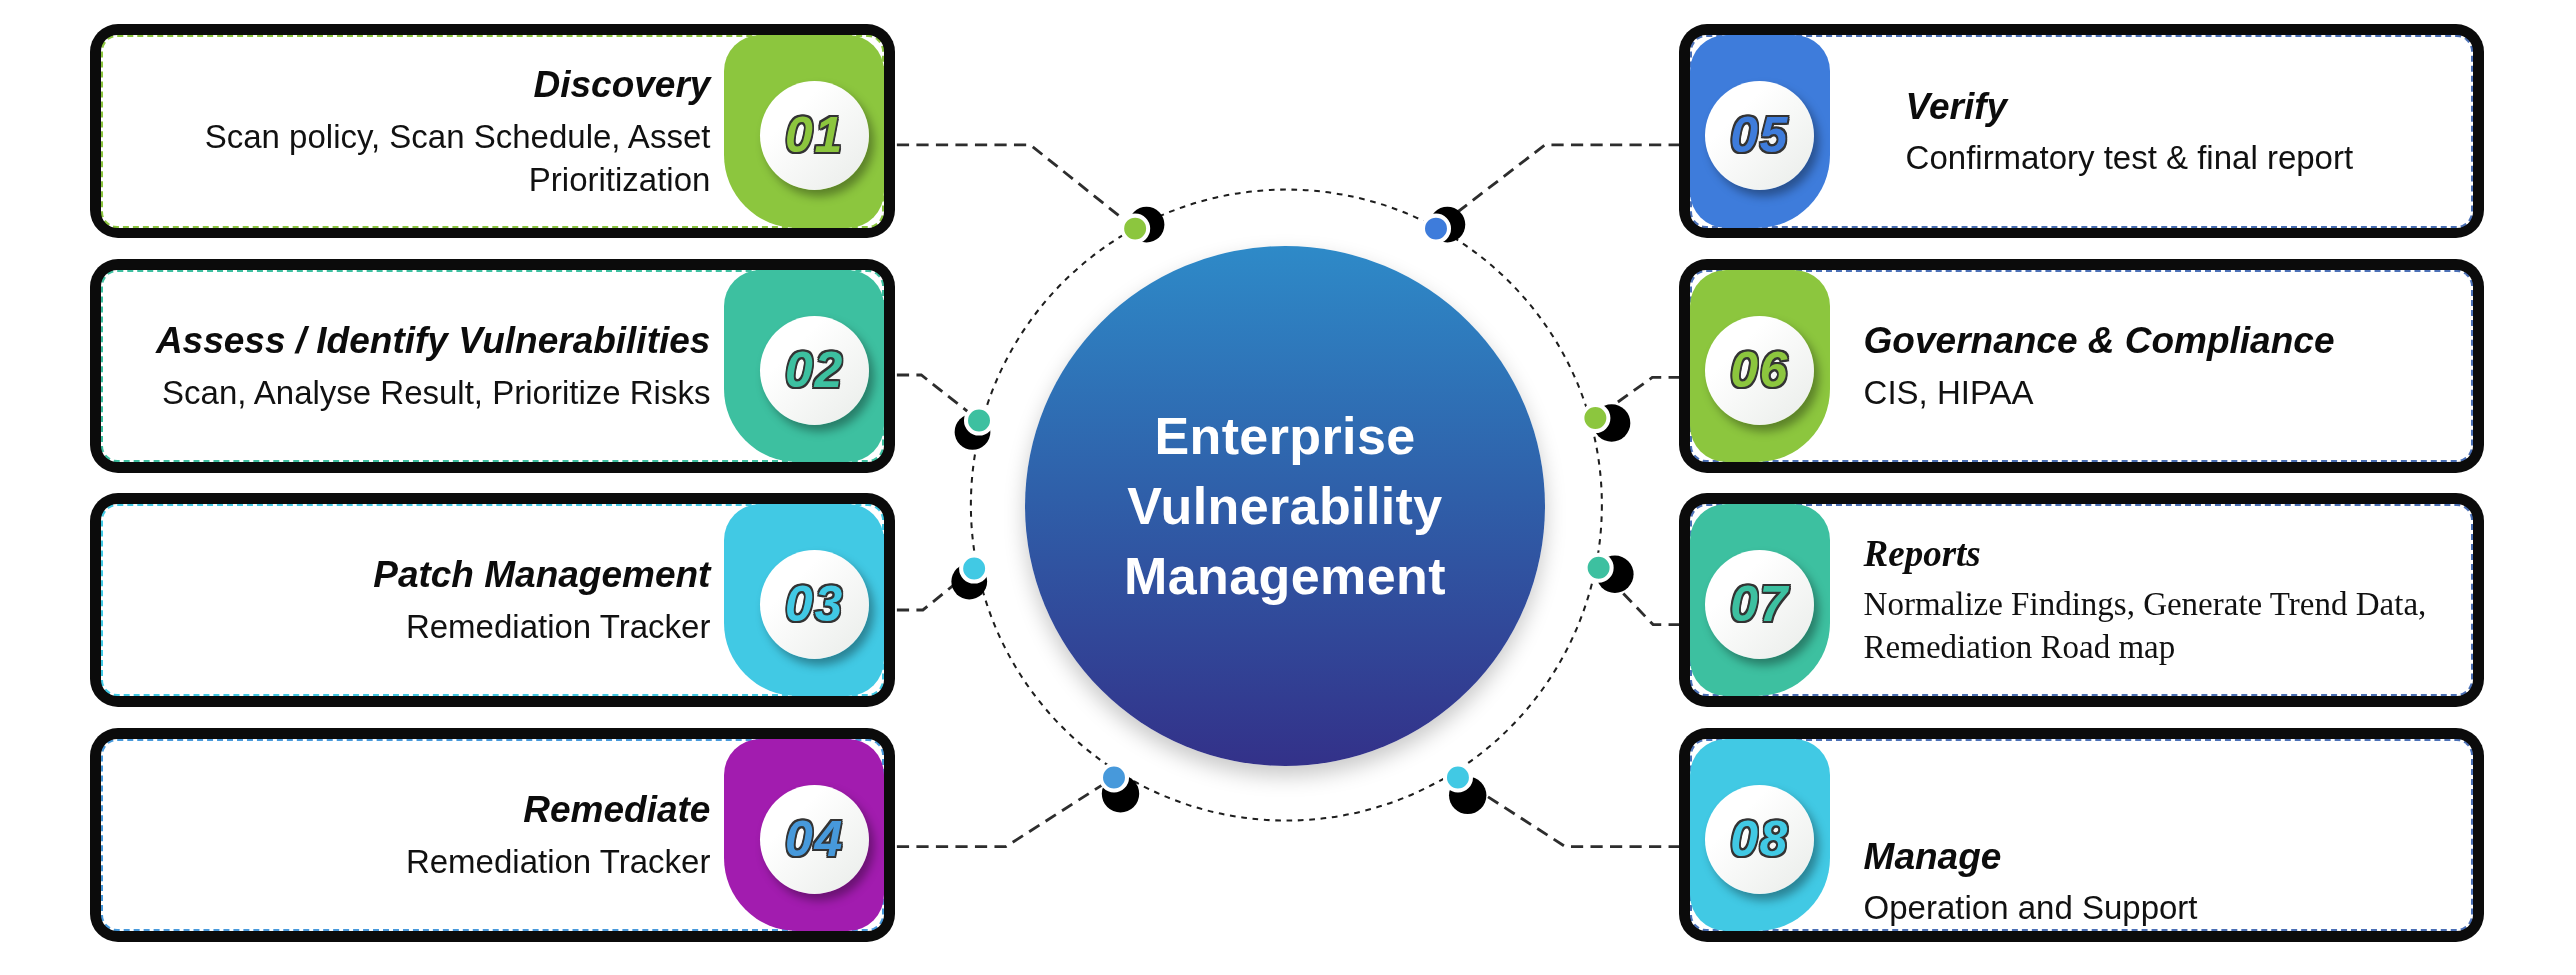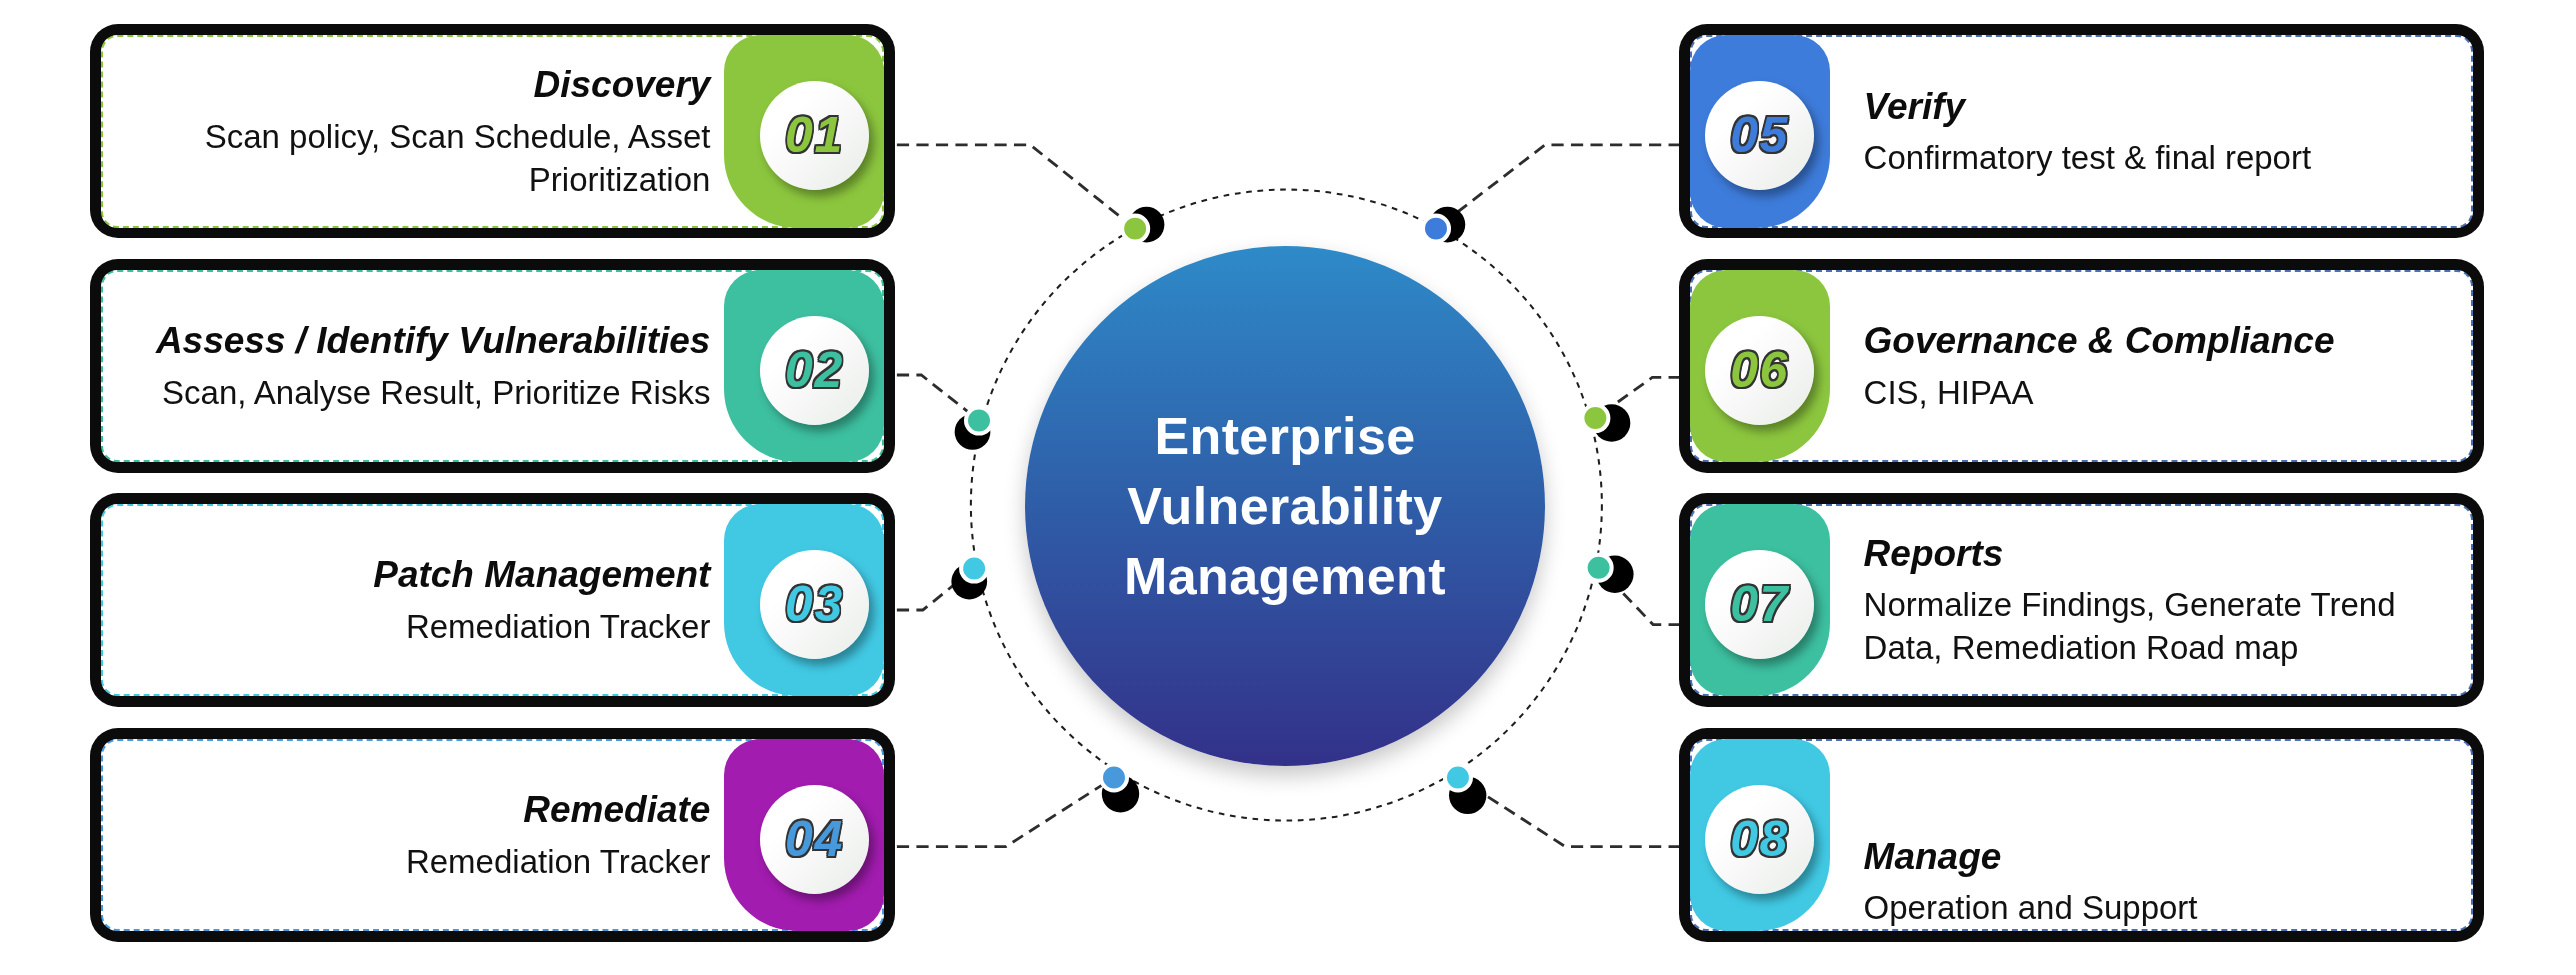--- a/index.html
+++ b/index.html
@@ -155,21 +155,21 @@
       </div>
     </div>
     <div class="badge" style="background: #a21caf;">
       <div class="badge-circle">
         <span class="badge-num" style="color: rgb(71, 153, 219);">04</span>
       </div>
     </div>
   </div>
 
   <div class="box side-right pos-5">
-    <div class="box-inner" style="border-color: rgb(74, 111, 181);">
+    <div class="box-inner" style="border-color: rgb(74, 111, 181); padding-left: 42px;">
       <div class="box-text">
         <div class="box-title">Verify</div>
         <div class="box-body">Confirmatory test &amp; final report</div>
       </div>
     </div>
     <div class="badge" style="background: rgb(62, 124, 219);">
       <div class="badge-circle">
         <span class="badge-num" style="color: rgb(62, 124, 219);">05</span>
       </div>
     </div>
@@ -183,21 +183,21 @@
       </div>
     </div>
     <div class="badge" style="background: rgb(140, 198, 62);">
       <div class="badge-circle">
         <span class="badge-num" style="color: rgb(140, 198, 62);">06</span>
       </div>
     </div>
   </div>
 
   <div class="box side-right pos-7">
-    <div class="box-inner" style="border-color: rgb(74, 111, 181);">
+    <div class="box-inner" style="border-color: rgb(74, 111, 181); font-family: Liberation Serif, serif;">
       <div class="box-text">
         <div class="box-title">Reports</div>
         <div class="box-body">Normalize Findings, Generate Trend Data, Remediation Road map</div>
       </div>
     </div>
     <div class="badge" style="background: rgb(61, 192, 160);">
       <div class="badge-circle">
         <span class="badge-num" style="color: rgb(61, 192, 160);">07</span>
       </div>
     </div>

